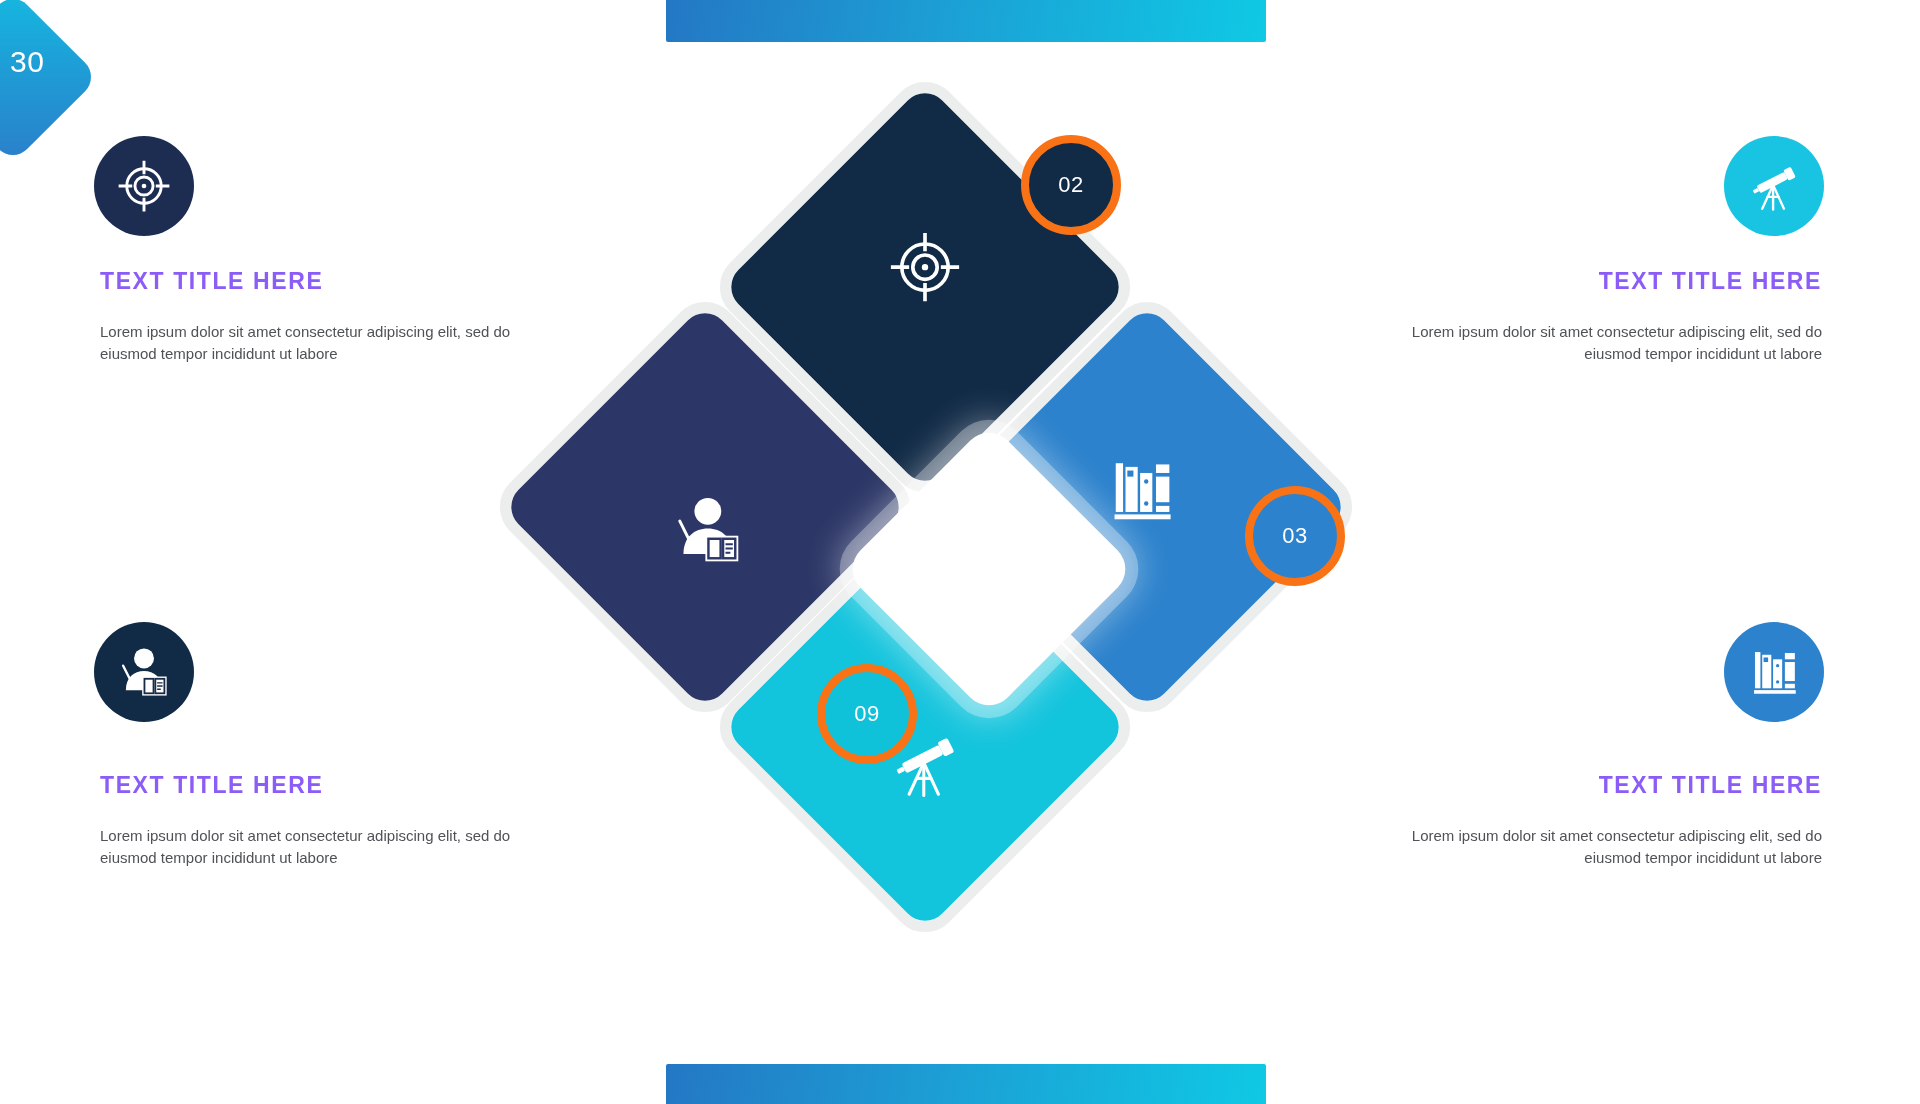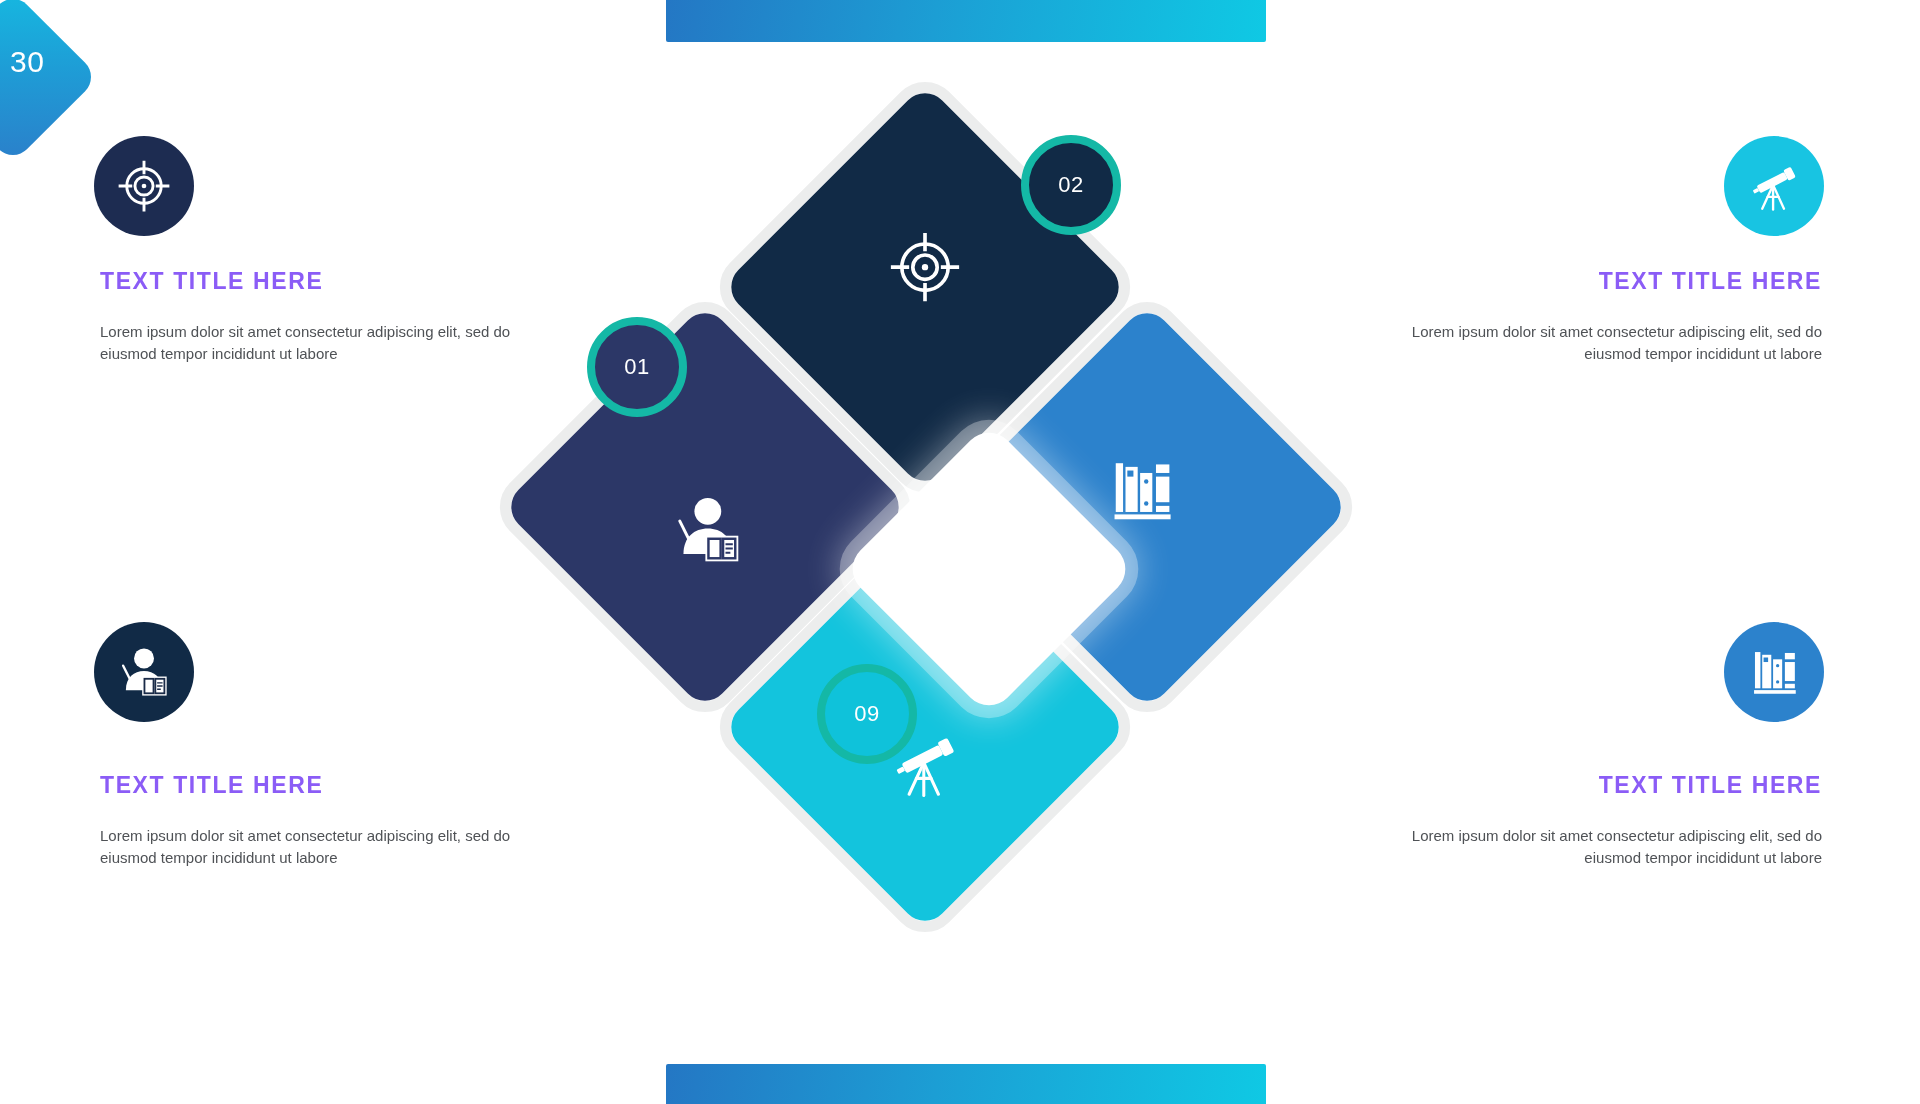--- a/index.html
+++ b/index.html
@@ -143,21 +143,21 @@
     box-shadow: 0 0 0 13px rgba(255,255,255,0.30),
                 0 0 34px 14px rgba(255,255,255,0.38);
     z-index: 6;
   }
 
   
   .numbadge {
     position: absolute;
     width: 100px; height: 100px;
     border-radius: 50%;
-    border: 8px solid #14b8a6;
+    border: 8px solid #f97316;
     display: flex; align-items: center; justify-content: center;
     color: #ffffff;
     font-size: 22px;
     font-weight: 400;
     letter-spacing: 0.6px;
     z-index: 8;
   }
   #n1 { left: 587px;  top: 317px; background: #2c3767; }
   #n2 { left: 1021px; top: 135px; background: #112a46; }
   #n3 { left: 1245px; top: 486px; background: #2c82cc; }
@@ -322,17 +322,17 @@
             <path d="M31 31 L43 57"></path>
             <path d="M25 44 H37"></path>
           </g>
         </svg>
       </div>
     </div>
 
     <div class="center-dia"></div>
   </div>
 
-  <div class="numbadge" id="n1">01</div>
   <div class="numbadge" id="n2">02</div>
+  <div class="numbadge" id="n3">03</div>
   <div class="numbadge" id="n4">09</div>
 
 </div>
 
 </body></html>

